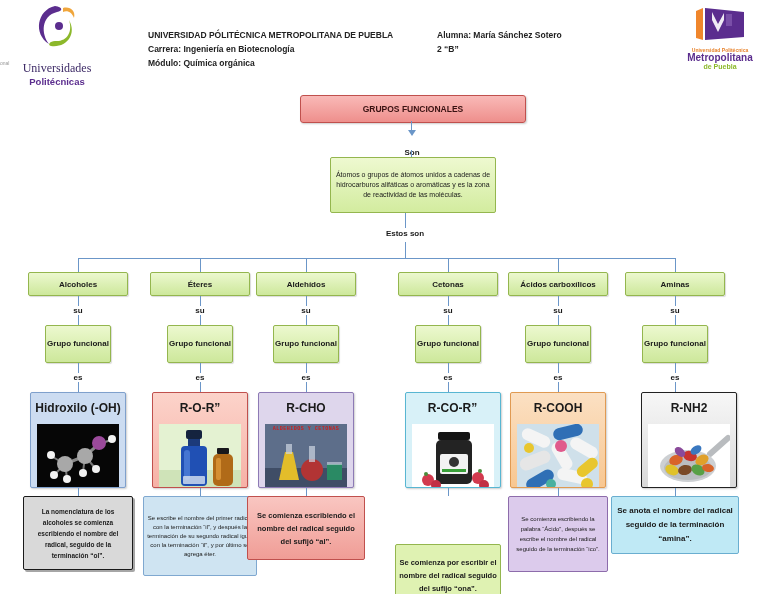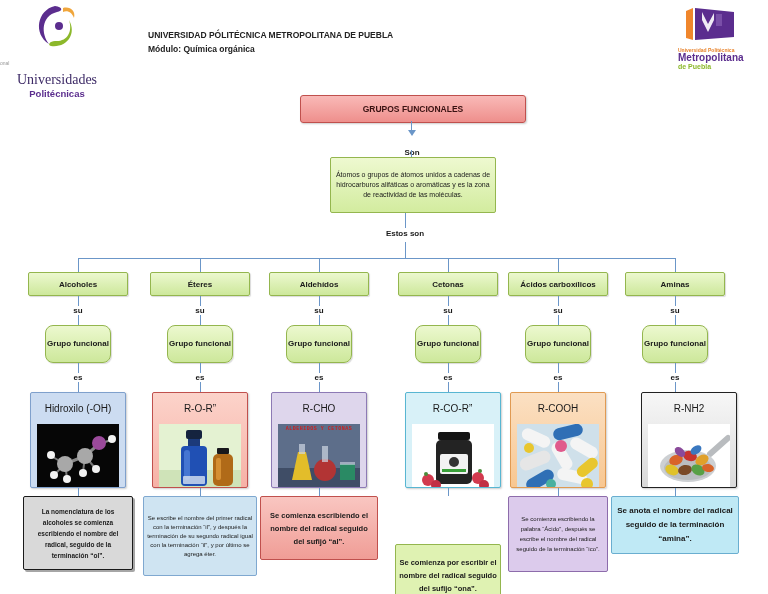--- a/index.html
+++ b/index.html
@@ -3,24 +3,24 @@
 <meta charset="utf-8">
 <style>
   html,body{margin:0;padding:0;background:#ffffff;}
   body{font-family:"Liberation Sans",sans-serif;color:#1a1a1a;}
   .canvas{position:relative;width:768px;height:594px;background:#ffffff;overflow:hidden;}
 
   
   .hdr-center{position:absolute;left:148px;top:28px;width:300px;font-size:8.5px;font-weight:bold;line-height:14px;color:#222;}
   .hdr-right{position:absolute;left:437px;top:28px;width:170px;font-size:8.5px;font-weight:bold;line-height:14px;color:#222;}
   .logo-left{position:absolute;left:2px;top:4px;width:110px;text-align:center;}
-  .logo-left .l1{font-family:"Liberation Serif",serif;font-size:14px;color:#3d2a66;margin-top:16px;}
+  .logo-left .l1{font-family:"Liberation Serif",serif;font-size:12px;color:#3d2a66;margin-top:5px;}
   .logo-left .l2{font-size:9.5px;font-weight:bold;color:#5b2d8e;}
   .logo-left .frag{position:absolute;left:-2px;top:56px;font-size:5px;color:#999;}
-  .logo-right{position:absolute;left:678px;top:6px;width:84px;}
+  .logo-right{position:absolute;left:678px;top:6px;width:84px;text-align:center;}
   .logo-right .r1{font-size:5px;font-weight:bold;color:#e8832c;margin-top:1px;}
   .logo-right .r2{font-size:10px;font-weight:bold;color:#5b2d8e;line-height:10px;}
   .logo-right .r3{font-size:7px;font-weight:bold;color:#8cb82b;}
 
   
   .vline{width:1px;background:#6b96c8;}
   .abs{position:absolute;}
   .lbl{font-size:8px;font-weight:bold;color:#1a1a1a;text-align:center;}
   .arrow-down{width:0;height:0;border-left:4px solid transparent;border-right:4px solid transparent;border-top:6px solid #6b96c8;}
 
@@ -31,26 +31,26 @@
   .def-box{position:absolute;left:330px;top:157px;width:166px;height:56px;
     background:linear-gradient(#eef9d0,#d3ec9f);border:1.5px solid #94b64e;border-radius:2px;
     display:flex;align-items:center;justify-content:center;text-align:center;
     font-size:7px;line-height:10px;color:#1a1a1a;padding:2px;box-sizing:border-box;}
 
   
   .col{position:absolute;top:258px;width:116px;display:flex;flex-direction:column;align-items:center;}
   .cat-box{width:100px;height:24px;background:linear-gradient(#ecf8cf,#cde89b);border:1.2px solid #94b64e;border-radius:2px;
     display:flex;align-items:center;justify-content:center;font-size:8px;font-weight:bold;color:#1a1a1a;
     box-shadow:1px 1px 1px rgba(0,0,0,.15);box-sizing:border-box;}
-  .gf-box{width:66px;height:38px;background:linear-gradient(#ecf8cf,#cde89b);border:1.2px solid #94b64e;border-radius:8px;
+  .gf-box{width:66px;height:38px;background:linear-gradient(#ecf8cf,#cde89b);border:1.2px solid #94b64e;border-radius:2px;
     display:flex;align-items:center;justify-content:center;text-align:center;font-size:8px;font-weight:bold;
     line-height:12px;padding:1px;box-sizing:border-box;box-shadow:1px 1px 1px rgba(0,0,0,.15);}
   .formula-box{width:96px;height:96px;border-radius:2px;display:flex;flex-direction:column;align-items:center;
     box-sizing:border-box;box-shadow:1px 1px 2px rgba(0,0,0,.2);}
-  .formula-label{font-size:10px;font-weight:normal;color:#1a1a1a;height:33px;display:flex;align-items:center;}
+  .formula-label{font-size:12px;font-weight:bold;color:#1a1a1a;height:33px;display:flex;align-items:center;}
   .img-wrap{width:82px;height:68px;position:relative;overflow:hidden;}
   .img-wrap svg{display:block;}
   .glass-caption{position:absolute;left:0;top:2px;width:100%;text-align:center;font-size:5px;font-weight:bold;
     color:#cc1f1f;letter-spacing:.5px;font-family:"Liberation Mono",monospace;}
   .desc-box{border-radius:2px;text-align:center;box-sizing:border-box;padding:5px 3px;
     display:flex;align-items:center;justify-content:center;}
 
   
   .c1 .formula-box{background:#ccdcf1;border:1.5px solid #7fa0cc;}
   .c2 .formula-box{background:linear-gradient(#fcd3ca,#f6b1a6);border:1.5px solid #c0504d;}
@@ -82,23 +82,28 @@
       <path d="M34 4 C41 2 47 7 45 14 C43 9 39 6 34 8 Z" fill="#f0a63c"></path>
       <circle cx="30" cy="22" r="4" fill="#5b2d8e"></circle>
     </svg>
     <div class="frag">onal</div>
     <div class="l1">Universidades</div>
     <div class="l2">Politécnicas</div>
   </div>
 
   <div class="hdr-center">
     <div>UNIVERSIDAD PÓLITÉCNICA METROPOLITANA DE PUEBLA</div>
+    <div>Carrera: Ingeniería en Biotecnología</div>
     <div>Módulo: Química orgánica</div>
   </div>
 
+  <div class="hdr-right">
+    <div>Alumna: María Sánchez Sotero</div>
+    <div>2 “B”</div>
+  </div>
 
   <div class="logo-right">
     <svg width="64" height="36" viewBox="0 0 64 36">
       <polygon points="8,5 15,2 15,34 8,32" fill="#f0862c"></polygon>
       <polygon points="17,2 56,6 56,31 17,34" fill="#5b2d8e"></polygon>
       <polygon points="24,6 30,18 36,7 36,14 30,26 24,14" fill="#ffffff" opacity="0.9"></polygon>
       <polygon points="38,8 44,8 44,20 38,20" fill="#7a4fa8"></polygon>
     </svg>
     <div class="r1">Universidad Politécnica</div>
     <div class="r2">Metropolitana</div>
@@ -179,21 +184,21 @@
           <rect x="58" y="24" width="12" height="6" rx="1" fill="#18181c"></rect>
           <rect x="54" y="30" width="20" height="32" rx="5" fill="#b06a18"></rect>
           <rect x="57" y="34" width="5" height="22" rx="2" fill="#d99436" opacity="0.9"></rect>
         </svg>
       </div>
     </div>
     <div class="vline" style="height:8px"></div>
     <div class="desc-box">Se escribe el nombre del primer radical con la terminación “il”, y después la terminación de su segundo radical igual con la terminación “il”, y por último se agrega éter.</div>
   </div>
 
-  <div class="col c3" style="left:261px;">
+  <div class="col c3" style="left:248px;">
     <div class="vline" style="height:14px"></div>
     <div class="cat-box">Aldehídos</div>
     <div class="vline" style="height:10px"></div>
     <div class="lbl">su</div>
     <div class="vline" style="height:10px"></div>
     <div class="gf-box">Grupo funcional</div>
     <div class="vline" style="height:10px"></div>
     <div class="lbl">es</div>
     <div class="vline" style="height:10px"></div>
     <div class="formula-box">

